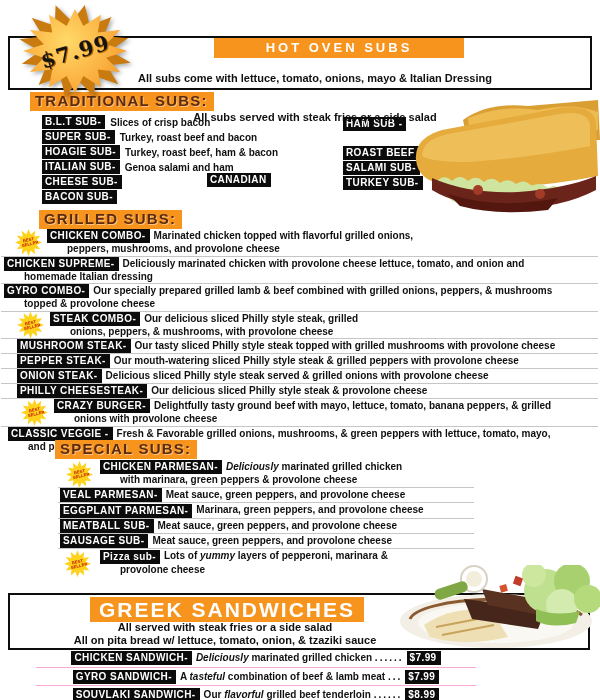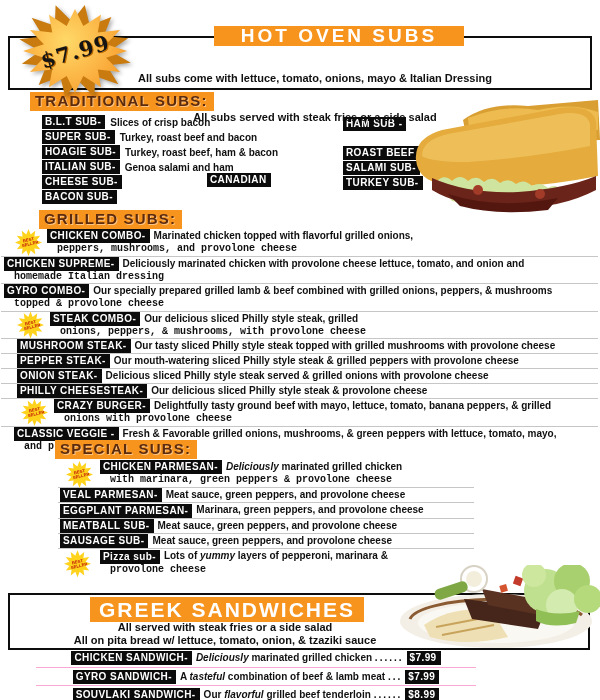--- a/index.html
+++ b/index.html
@@ -22,22 +22,22 @@
   }
   .frame{position:absolute;border:2px solid #0d0d0d;background:#fff;}
   .star{
     clip-path:polygon(50% 0%,58% 20.1%,75% 6.7%,71.9% 28.1%,93.3% 25%,79.9% 42%,
       100% 50%,79.9% 58%,93.3% 75%,71.9% 71.9%,75% 93.3%,58% 79.9%,50% 100%,
       42% 79.9%,25% 93.3%,28.1% 71.9%,6.7% 75%,20.1% 58%,0% 50%,20.1% 42%,
       6.7% 25%,28.1% 28.1%,25% 6.7%,42% 20.1%);
   }
   
   .hot-title{
-    position:absolute;left:214px;top:26px;width:250px;height:20px;background:#F7941E;
-    color:#fff;font-weight:bold;font-size:19px;line-height:20px;letter-spacing:3px;
+    position:absolute;left:214px;top:38px;width:250px;height:20px;background:#F7941E;
+    color:#fff;font-weight:bold;font-size:13px;line-height:20px;letter-spacing:3px;
     text-align:center;z-index:2;
   }
   .hot-line{position:absolute;left:30px;width:570px;text-align:center;font-weight:bold;font-size:11px;z-index:2;}
   .price-star{position:absolute;left:18px;top:4px;width:114px;height:94px;z-index:5;
     filter:drop-shadow(2px 2px 2px rgba(0,0,0,.35));}
   .price-star .back{position:absolute;inset:0;background:#C97B0F;transform:rotate(12deg);}
   .price-star .front{position:absolute;inset:5px;
     background:radial-gradient(circle at 42% 38%,#FFD968 0%,#FBB040 55%,#F1901B 100%);}
   .price-star .txt{
     position:absolute;inset:0;display:flex;align-items:center;justify-content:center;
@@ -52,21 +52,21 @@
   .canadian{position:absolute;left:207px;top:173px;}
   .trad-right{position:absolute;left:307px;top:115px;}
   .trad-right .t-row{height:15px;line-height:15px;padding-left:36px;}
   .trad-right .t-row.gap{margin-bottom:14px;}
   .photo-sub{position:absolute;left:408px;top:98px;width:192px;height:118px;z-index:1;}
   
   .g-rows{position:absolute;left:1px;top:229px;width:597px;}
   .g-row{position:relative;border-bottom:1px solid #c6c6c6;line-height:12.5px;
     padding-bottom:0px;font-size:10px;}
   .g-row .chip{margin-right:4px;}
-  .line2{margin-left:10px;line-height:12.5px;font-family:Liberation Mono, monospace;}
+  .line2{margin-left:20px;line-height:12.5px;}
   .bestbadge{
     position:absolute;width:27px;height:27px;background:#FFD21C;z-index:3;
     display:flex;align-items:center;justify-content:center;
     filter:drop-shadow(1px 1px 1px rgba(0,0,0,.4));
   }
   .bestbadge span{
     font-size:5px;line-height:1.05;font-weight:bold;color:#C22006;text-align:center;
     transform:rotate(-14deg) scale(.85);letter-spacing:0;width:18px;display:block;
   }
   .grill-head{position:absolute;left:39px;top:210px;}
@@ -173,21 +173,21 @@
   <div class="g-row" style="padding-left:16px;">
     <span class="chip">PHILLY CHEESESTEAK-</span><span class="desc">Our delicious sliced Philly style steak &amp; provolone cheese</span>
   </div>
   <div class="g-row" style="padding-left:53px;">
     <span class="bestbadge star" style="left:20px;top:0;">
         <span>BEST SELLER</span>
       </span>
     <span class="chip">CRAZY BURGER-</span><span class="desc">Delightfully tasty ground beef with mayo, lettuce, tomato, banana peppers, &amp; grilled</span>
     <div class="line2 desc">onions with provolone cheese</div>
   </div>
-  <div class="g-row" style="padding-left:13px;border-bottom:none;">
+  <div class="g-row" style="padding-left:7px;border-bottom:none;">
     <span class="chip">CLASSIC VEGGIE -</span><span class="desc">Fresh &amp; Favorable grilled onions, mushrooms, &amp; green peppers with lettuce, tomato, mayo,</span>
     <div class="line2 desc">and provolone cheese</div>
   </div>
 </div>
 
 <div class="spec-head sec-head">SPECIAL SUBS:</div>
 
 <div class="s-rows">
   <div class="s-row" style="padding-left:42px;">
     <span class="bestbadge star" style="left:8px;top:1px;">

